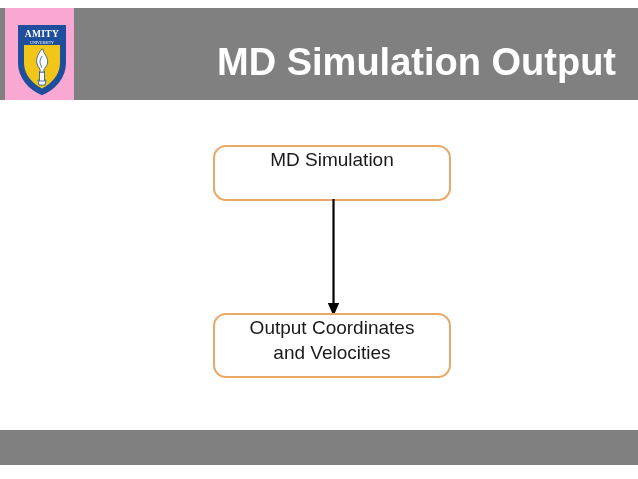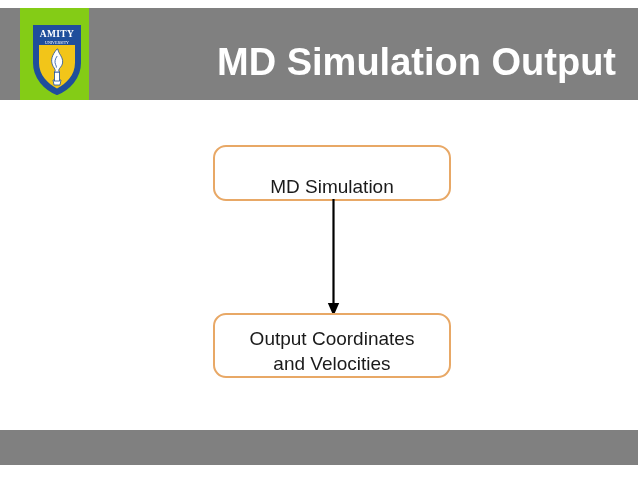--- a/index.html
+++ b/index.html
@@ -22,25 +22,25 @@
   #header-band {
     position: absolute;
     left: 0;
     top: 8px;
     width: 638px;
     height: 92px;
     background: #808080;
   }
   #logo-plate {
     position: absolute;
-    left: 20px;
+    left: 5px;
     top: 8px;
     width: 69px;
     height: 92px;
-    background: #84cc16;
+    background: #f9a8d4;
   }
   #logo-shield {
     position: absolute;
     left: 11px;
     top: 15px;
     width: 52px;
     height: 74px;
   }
   #page-title {
     position: absolute;
@@ -68,21 +68,21 @@
     background: #ffffff;
   }
 
   .flow-box {
     position: absolute;
     box-sizing: border-box;
     background: #ffffff;
     border: 2px solid #E8A866;
     border-radius: 13px;
     display: flex;
-    align-items: flex-end;
+    align-items: flex-start;
     justify-content: center;
     text-align: center;
     color: #1a1a1a;
     font-size: 19px;
     font-family: "Liberation Sans", sans-serif;
     line-height: 25px;
   }
   #box-md-simulation {
     left: 213px;
     top: 45px;

